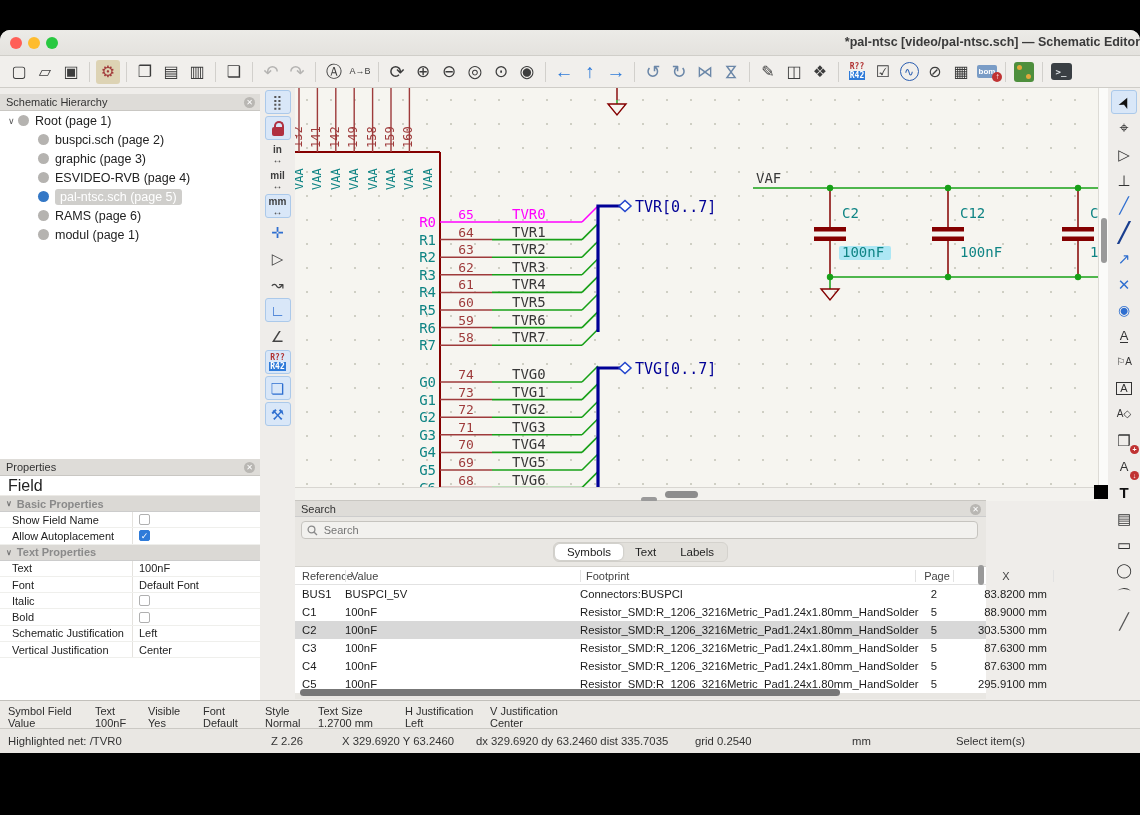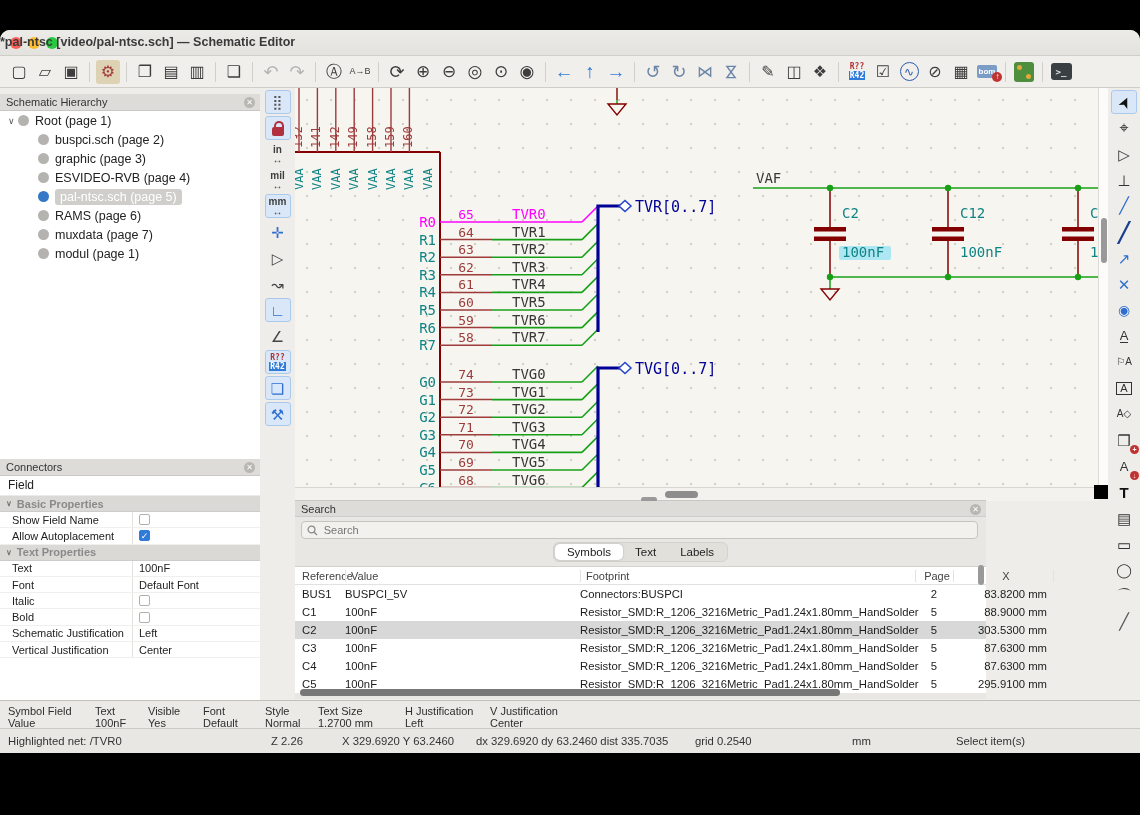--- a/index.html
+++ b/index.html
@@ -5,21 +5,21 @@
   html,body{margin:0;padding:0;background:#000;}
   .screen{position:relative;width:1140px;height:815px;background:#000;overflow:hidden;
           font-family:"Liberation Sans",sans-serif;-webkit-font-smoothing:antialiased;}
   .window{position:absolute;left:0;top:30px;width:1140px;height:723px;background:#efedea;
           border-radius:10px 10px 0 0;overflow:hidden;}
   
   .titlebar{position:absolute;left:0;top:0;width:100%;height:25px;background:linear-gradient(#ecebe7,#e4e2de);
             border-bottom:1px solid #d0cec9;}
   .tl{position:absolute;top:7px;width:12px;height:12px;border-radius:50%;}
   .tl.red{left:10px;background:#ff5f57;} .tl.yellow{left:28px;background:#febc2e;} .tl.green{left:46px;background:#28c840;}
-  .title{position:absolute;left:0;right:0;top:5px;text-align:left;font-size:12.5px;font-weight:bold;color:#3a3a3a;}
+  .title{position:absolute;left:0;right:0;top:5px;text-align:right;font-size:12.5px;font-weight:bold;color:#3a3a3a;}
   
   .toolbar{position:absolute;left:0;top:26px;width:100%;height:32px;background:#f1efec;
            border-bottom:1px solid #cfcdc8;display:flex;align-items:center;padding-left:6px;box-sizing:border-box;}
   .tbtn{width:24px;height:24px;display:flex;align-items:center;justify-content:center;margin:0 1px;flex:0 0 auto;position:relative;}
   .tbtn .glyph{font-size:16px;line-height:1;}
   .tbtn.dis{opacity:.45;}
   .act-tan{background:#ddd3b4;border-radius:3px;}
   .tsep{width:1px;height:20px;background:#d2d0cc;margin:0 5px;flex:0 0 auto;}
   .ann{display:flex;flex-direction:column;align-items:center;justify-content:center;}
   .ann .a1{font:bold 8px "DejaVu Sans Mono",monospace;color:#b03030;line-height:8px;}
@@ -44,21 +44,21 @@
   .phead{height:16px;background:#dedcd8;border-bottom:1px solid #c9c7c3;display:flex;align-items:center;
          font-size:11px;color:#333;padding:0 6px;position:relative;}
   .pclose{position:absolute;right:5px;top:2.5px;width:11px;height:11px;border-radius:50%;background:#b9b7b3;color:#fff;
           font-size:8px;line-height:11px;text-align:center;}
   .hrow{height:19px;display:flex;align-items:center;font-size:12.5px;color:#222;position:relative;}
   .hrow .caret{width:10px;margin-left:8px;font-size:9px;color:#555;}
   .hrow .dot{width:11px;height:11px;border-radius:50%;background:#b5b3b0;margin-right:6px;flex:0 0 auto;}
   .hrow .dot.blue{background:#3478c6;}
   .hrow.sel .lbl{background:#cfcecb;color:#fff;border-radius:3px;padding:1px 5px;}
   .props{position:absolute;left:0;top:365px;width:260px;bottom:0;background:#fff;}
-  .pfield{height:19px;line-height:19px;font-size:12px;color:#222;padding-left:8px;border-bottom:1px solid #eceae6;}
+  .pfield{height:19px;line-height:19px;font-size:16px;color:#222;padding-left:8px;border-bottom:1px solid #eceae6;}
   .psec{height:15px;background:#dbd9d5;display:flex;align-items:center;font-size:11px;font-weight:bold;color:#8a8a8a;
         border-bottom:1px solid #ccc;}
   .psec .caret{font-size:8px;margin:0 5px 0 6px;color:#777;}
   .prow{height:15.3px;display:flex;font-size:11px;color:#222;border-bottom:1px solid #efefec;}
   .prow .pl{width:133px;padding-left:12px;border-right:1px solid #e4e2de;display:flex;align-items:center;box-sizing:border-box;}
   .prow .pv{flex:1;padding-left:6px;display:flex;align-items:center;}
   .cb{width:11px;height:11px;border:1px solid #b0b0b0;border-radius:2px;background:#fff;box-sizing:border-box;}
   .cb.on{background:#2f7bd9;border-color:#2f7bd9;color:#fff;font-size:9px;line-height:10px;text-align:center;}
   
   .lstrip{position:absolute;left:260px;top:58px;width:35px;bottom:53px;background:#efedea;}
@@ -280,31 +280,26 @@
             <span class="lbl">pal-ntsc.sch (page 5)</span>
           </div>
           <div class="hrow">
             <span class="caret" style="margin-left: 28px;"></span>
             <span class="dot"></span>
             <span class="lbl">RAMS (page 6)</span>
           </div>
           <div class="hrow">
             <span class="caret" style="margin-left: 28px;"></span>
             <span class="dot"></span>
-            <span class="lbl">muxdata (page 7)</span>
-          </div>
-          <div class="hrow">
-            <span class="caret" style="margin-left: 28px;"></span>
-            <span class="dot"></span>
             <span class="lbl">modul (page 1)</span>
           </div>
         </div>
       <div class="props">
         <div class="phead">
-          <span>Connectors</span>
+          <span>Properties</span>
           <span class="pclose">✕</span>
         </div>
         <div class="pfield">Field</div>
         <div id="prop-body">
             <div class="psec">
               <span class="caret">∨</span>
               <span>Basic Properties</span>
             </div>
             <div class="prow">
               <div class="pl">Show Field Name</div>

